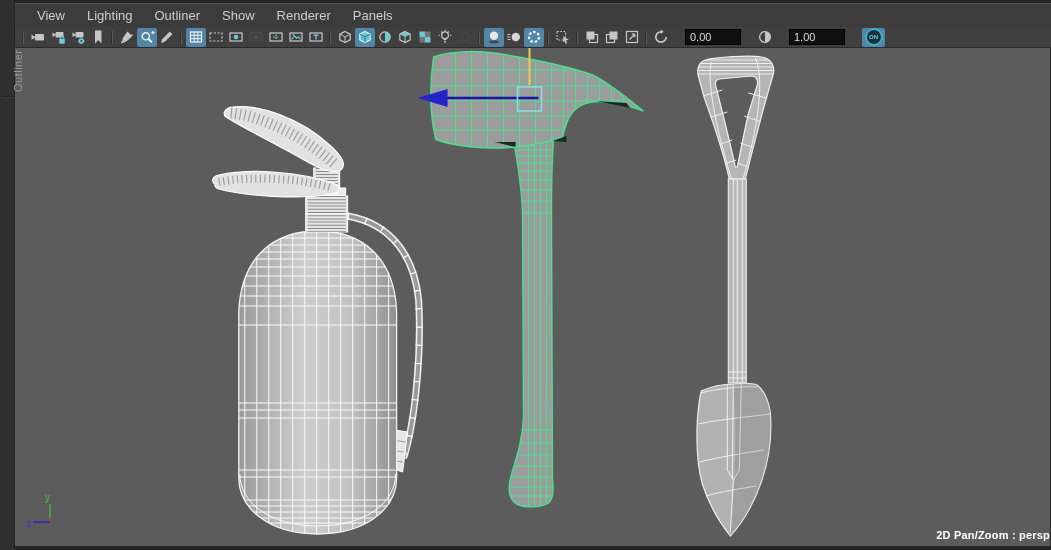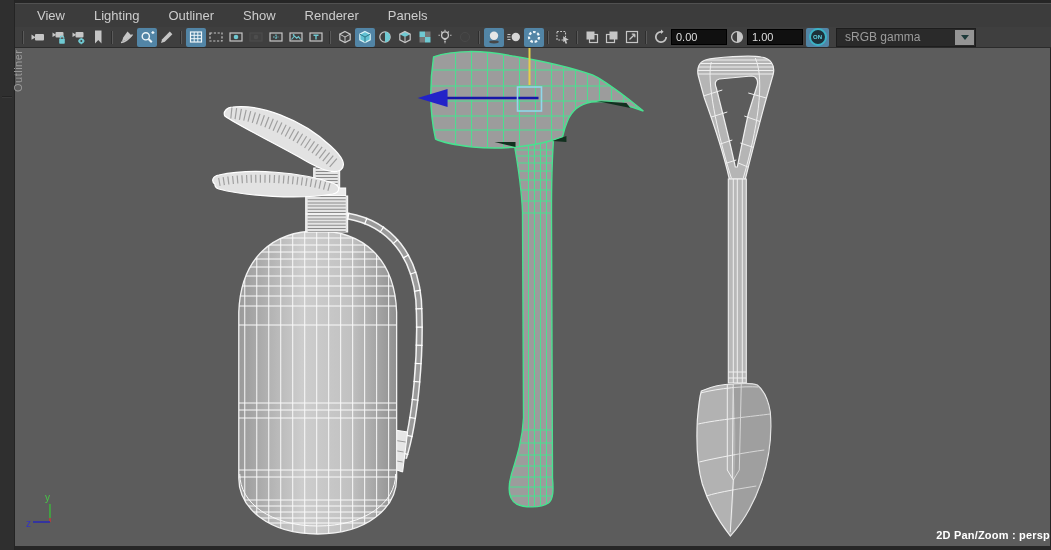--- a/index.html
+++ b/index.html
@@ -16,41 +16,41 @@
   .outliner-strip .divider{position:absolute;left:2px;right:2px;top:96px;height:1px;background:#242424;border-bottom:1px solid #3a3a3a;}
   .outliner-label{
     position:absolute;left:12px;top:92px;
     transform:rotate(-90deg);transform-origin:0 0;
     font-size:11px;color:#9a9a9a;letter-spacing:.5px;white-space:nowrap;
   }
   
   .menubar{
     position:absolute;left:14px;top:3px;right:0;height:23px;
     background:#3c3c3c;border-top:1px solid #515151;border-bottom:1px solid #343434;
-    display:flex;align-items:center;padding-left:12px;z-index:4;gap:7px;
+    display:flex;align-items:center;padding-left:12px;z-index:4;
   }
   .menu-item{color:#cdcdcd;font-size:13px;padding:2px 11px;cursor:default;}
   
   .toolbar{
     position:absolute;left:14px;top:27px;right:0;height:20px;
     background:#3f3f3f;border-bottom:1px solid #2b2b2b;
     display:flex;align-items:center;padding-left:5px;z-index:4;
   }
   .tbtn{
     width:20px;height:19px;display:inline-flex;align-items:center;justify-content:center;
     color:#c6c6c6;border-radius:2px;flex:0 0 auto;
   }
   .tbtn svg{width:16px;height:16px;display:block;}
   .tbtn.active{background:#5285a6;color:#eef6f9;}
   .tbtn.dim{opacity:.45;}
   .tsep{width:1px;height:13px;background:#5a5a5a;margin:0 4px;flex:0 0 auto;box-shadow:-1px 0 0 #2e2e2e;}
   .tfield{
     width:46px;height:14px;background:#101010;border:1px solid #000;
     color:#dedede;font-size:11px;font-family:"Liberation Sans",sans-serif;
-    padding:0 4px;margin:0 0;flex:0 0 auto;
+    padding:0 4px;margin:0 14px;flex:0 0 auto;
   }
   .cmbtn{width:23px;height:19px;background:#5285a6;border-radius:2px;display:inline-flex;
     align-items:center;justify-content:center;margin:0 3px;flex:0 0 auto;}
   .oncirc{width:14px;height:14px;border-radius:50%;border:2px solid #3bb3c6;background:#1d3039;
     color:#5fd2e2;font-size:6px;font-weight:bold;display:flex;align-items:center;justify-content:center;}
   .dropdown{
     height:17px;width:138px;background:#2a2a2a;border:1px solid #1d1d1d;
     display:inline-flex;align-items:center;margin-left:4px;flex:0 0 auto;position:relative;
   }
   .dropdown .dval{color:#9c9c9c;font-size:12px;padding-left:8px;flex:1;}
@@ -375,26 +375,20 @@
   <input class="tfield" value="0.00" style="">
   <span class="tbtn">
       <svg viewBox="0 0 16 16">
         <use href="#i-contrast"></use>
       </svg>
     </span>
   <input class="tfield" value="1.00" style="">
   <span class="cmbtn">
     <span class="oncirc">ON</span>
   </span>
-  <div class="dropdown">
-    <span class="dval">sRGB gamma</span>
-    <span class="droparrow">
-        <span class="tri"></span>
-      </span>
-  </div>
 </div>
 
 <div class="viewport">
   <svg class="scene" viewBox="14 47 1036 499" preserveAspectRatio="none">
     <defs>
       <linearGradient id="gExt" x1="0" y1="0" x2="1" y2="0">
         <stop offset="0" stop-color="#9a9a9a"></stop>
           <stop offset="0.4" stop-color="#cdcdcd"></stop>
         <stop offset="0.7" stop-color="#c2c2c2"></stop>
           <stop offset="1" stop-color="#909090"></stop>

